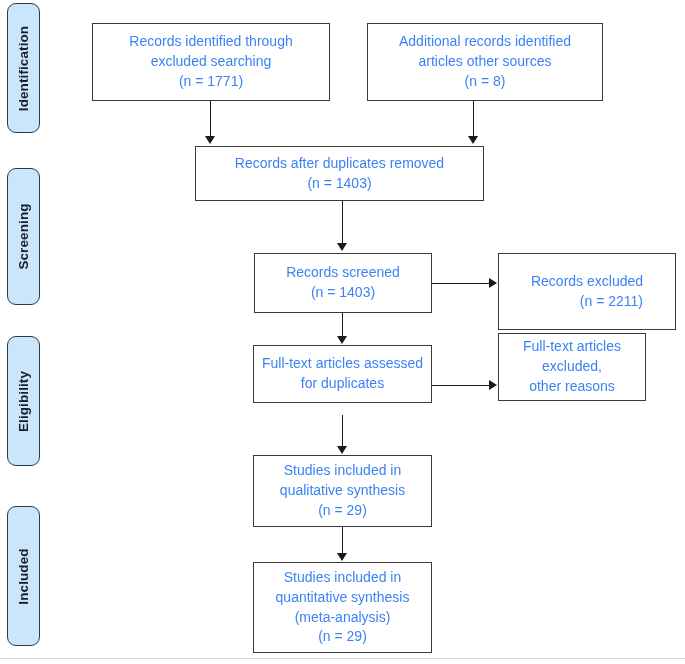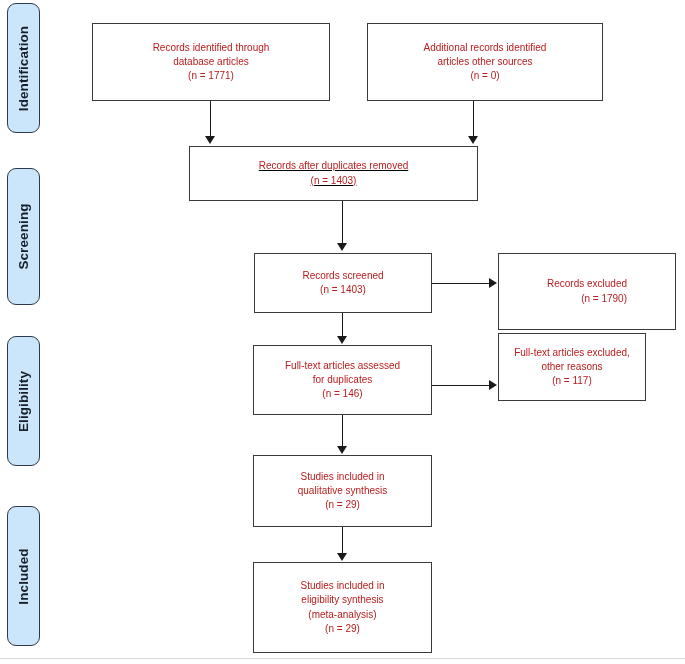--- a/index.html
+++ b/index.html
@@ -45,23 +45,23 @@
     position: absolute;
     box-sizing: border-box;
     background: #ffffff;
     border: 1.7px solid #3a3a3a;
     display: flex;
     align-items: center;
     justify-content: center;
     text-align: center;
   }
   .node .node-text {
-    font-size: 10px;
+    font-size: 14px;
     line-height: 1.42;
-    color: #b91c1c;
+    color: #3b82f6;
     padding: 0 6px;
   }
   .node .node-text .ln {
     display: block;
   }
 
   
   .vline {
     position: absolute;
     width: 0;
@@ -115,82 +115,80 @@
     <span class="stage-label">Eligibility</span>
   </div>
 
   <div class="stage-tab" style="left:7px; top:506px; width:33px; height:140px;">
     <span class="stage-label">Included</span>
   </div>
 
   <div class="node" style="left:92px; top:23px; width:238px; height:78px;">
     <div class="node-text">
       <span class="ln">Records identified through</span>
-      <span class="ln">database articles</span>
+      <span class="ln">excluded searching</span>
       <span class="ln">(n = 1771)</span>
     </div>
   </div>
 
   <div class="node" style="left:367px; top:23px; width:236px; height:78px;">
     <div class="node-text">
       <span class="ln">Additional records identified</span>
       <span class="ln">articles other sources</span>
-      <span class="ln">(n = 0)</span>
-    </div>
-  </div>
-
-  <div class="node" style="left:189px; top:146px; width:289px; height:55px;text-decoration:underline;">
+      <span class="ln">(n = 8)</span>
+    </div>
+  </div>
+
+  <div class="node" style="left:195px; top:146px; width:289px; height:55px;">
     <div class="node-text">
       <span class="ln">Records after duplicates removed</span>
       <span class="ln">(n = 1403)</span>
     </div>
   </div>
 
   <div class="node" style="left:254px; top:253px; width:178px; height:60px;">
     <div class="node-text">
       <span class="ln">Records screened</span>
       <span class="ln">(n = 1403)</span>
     </div>
   </div>
 
   <div class="node" style="left:498px; top:253px; width:178px; height:77px;text-align:right;">
     <div class="node-text">
       <span class="ln">Records excluded</span>
-      <span class="ln">(n = 1790)</span>
-    </div>
-  </div>
-
-  <div class="node" style="left:253px; top:345px; width:179px; height:70px;">
+      <span class="ln">(n = 2211)</span>
+    </div>
+  </div>
+
+  <div class="node" style="left:253px; top:345px; width:179px; height:58px;">
     <div class="node-text">
       <span class="ln">Full-text articles assessed</span>
       <span class="ln">for duplicates</span>
-      <span class="ln">(n = 146)</span>
     </div>
   </div>
 
   <div class="node" style="left:498px; top:333px; width:148px; height:68px;">
     <div class="node-text">
       <span class="ln">Full-text articles excluded,</span>
       <span class="ln">other reasons</span>
-      <span class="ln">(n = 117)</span>
     </div>
   </div>
 
   <div class="node" style="left:253px; top:455px; width:179px; height:72px;">
     <div class="node-text">
       <span class="ln">Studies included in</span>
       <span class="ln">qualitative synthesis</span>
       <span class="ln">(n = 29)</span>
     </div>
   </div>
 
   <div class="node" style="left:253px; top:562px; width:179px; height:91px;">
     <div class="node-text">
       <span class="ln">Studies included in</span>
-      <span class="ln">eligibility synthesis</span>
+      <span class="ln">quantitative synthesis</span>
       <span class="ln">(meta-analysis)</span>
       <span class="ln">(n = 29)</span>
     </div>
   </div>
 
   <div class="vline" style="left:210px; top:101px; height:36px;"></div>
   <div class="arrow-down" style="left:205px; top:136px;"></div>
 
   <div class="vline" style="left:473px; top:101px; height:36px;"></div>
   <div class="arrow-down" style="left:468px; top:136px;"></div>

